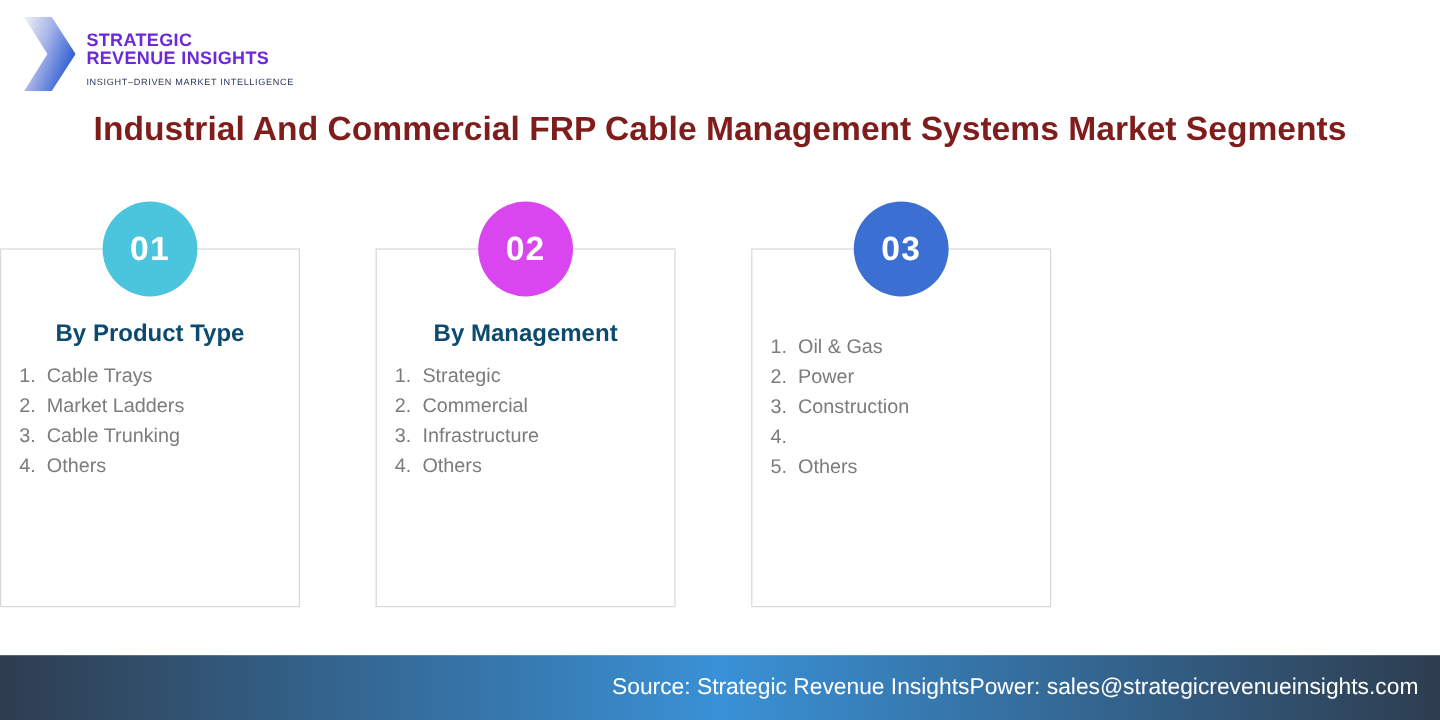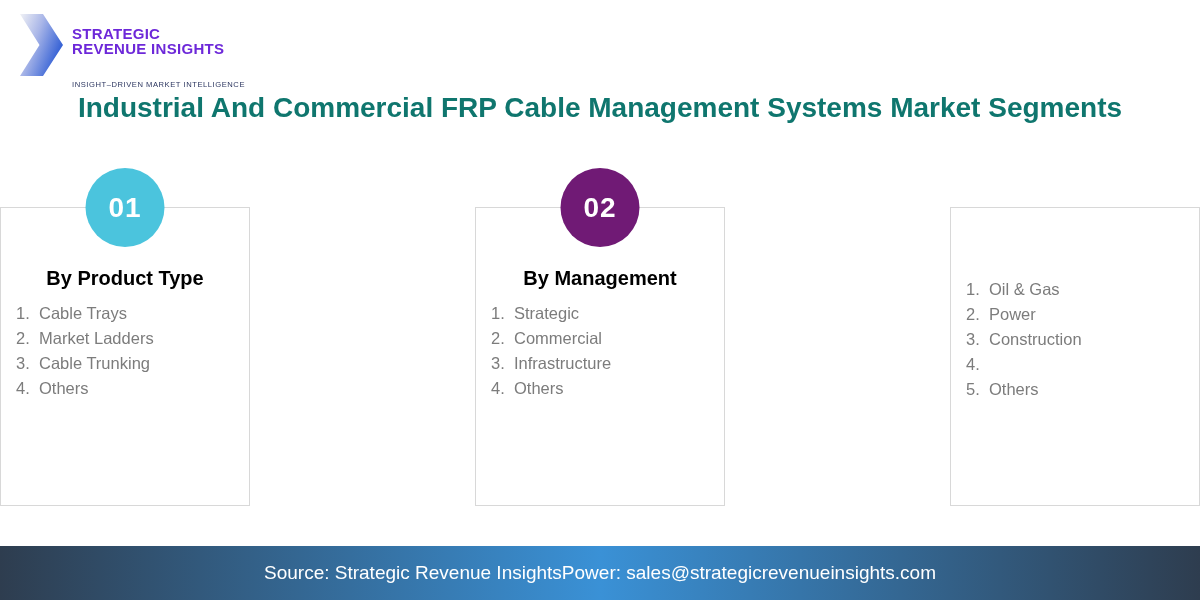--- a/index.html
+++ b/index.html
@@ -9,63 +9,63 @@
     background: #ffffff;
     overflow: hidden;
   }
   .page { position: relative; width: 1200px; height: 600px; background: #fff; }
 
   
   .logo { position: absolute; top: 14px; left: 20px; display: flex; align-items: flex-start; }
   .logo-chevron { width: 43px; height: 62px; flex: none; }
   .logo-textblock { margin-left: 9px; padding-top: 12px; }
   .logo-name { font-weight: 700; color: #6d28d9; font-size: 15px; line-height: 15px; letter-spacing: 0.3px; }
-  .logo-tagline { margin-top: 24px; font-size: 7.6px; letter-spacing: 0.55px; color: #2b355f; font-weight: 400; }
+  .logo-tagline { margin-top: 8px; font-size: 7.6px; letter-spacing: 0.55px; color: #2b355f; font-weight: 400; }
 
   
   .page-title {
     position: absolute; top: 93px; left: 0; width: 100%;
     text-align: center; font-size: 28px; line-height: 29px;
-    font-weight: 700; color: #0f766e;
+    font-weight: 700; color: #7f1d1d;
   }
   .page-title .inner { display: inline-block; max-width: 1100px; }
 
   
   .cards-row {
     position: absolute; top: 207px; left: 0; width: 100%;
-    display: flex; justify-content: space-between; gap: 48px;
+    display: flex; justify-content: flex-start; gap: 63px;
   }
   .card {
     position: relative; width: 250px; height: 299px;
     background: #ffffff; border: 1px solid #d8d8d8;
     padding-top: 58px;
   }
   .circle {
     position: absolute; top: -40px; left: 50%; transform: translateX(-50%);
     width: 79px; height: 79px; border-radius: 50%;
     display: flex; align-items: center; justify-content: center;
     color: #ffffff; font-size: 28px; font-weight: 700; letter-spacing: 1px;
   }
   .card-heading {
-    text-align: center; font-size: 20px; font-weight: 700; color: #000000;
+    text-align: center; font-size: 20px; font-weight: 700; color: #0c4a6e;
     line-height: 24px;
   }
   .card-list {
     list-style: none; margin-top: 11px; padding-left: 15px;
     color: #7c7c7c; font-size: 16.5px; line-height: 25px;
   }
   .card-item { display: flex; }
   .card-item .num { flex: none; width: 23px; }
   .card-item .txt { max-width: 168px; }
 
   
   .footer-bar {
     position: absolute; left: 0; bottom: 0; width: 100%; height: 54px;
     background: linear-gradient(90deg, #2e3d4f 0%, #3a91d6 50%, #2e3d4f 100%);
-    display: flex; align-items: center; justify-content: center;
+    display: flex; align-items: center; justify-content: flex-end;
     padding: 0 18px; color: #ffffff; font-size: 19px;
   }
 </style>
 </head>
 <body>
 
 <div class="page">
 
   <header class="logo">
     <svg class="logo-chevron" viewBox="0 0 43 62">
@@ -109,21 +109,21 @@
             <span class="txt">Cable Trunking</span>
           </li>
           <li class="card-item">
             <span class="num">4.</span>
             <span class="txt">Others</span>
           </li>
         </ol>
   </section>
 
   <section class="card">
-    <div class="circle" style="background: #701a75;">
+    <div class="circle" style="background: #d946ef;">
       <span>02</span>
     </div>
     <h2 class="card-heading">By Management</h2>
     <ol class="card-list">
           <li class="card-item">
             <span class="num">1.</span>
             <span class="txt">Strategic</span>
           </li>
           <li class="card-item">
             <span class="num">2.</span>
@@ -134,20 +134,23 @@
             <span class="txt">Infrastructure</span>
           </li>
           <li class="card-item">
             <span class="num">4.</span>
             <span class="txt">Others</span>
           </li>
         </ol>
   </section>
 
   <section class="card">
+    <div class="circle" style="background: rgb(59, 111, 210);">
+      <span>03</span>
+    </div>
     <ol class="card-list">
           <li class="card-item">
             <span class="num">1.</span>
             <span class="txt">Oil &amp; Gas</span>
           </li>
           <li class="card-item">
             <span class="num">2.</span>
             <span class="txt">Power</span>
           </li>
           <li class="card-item">

